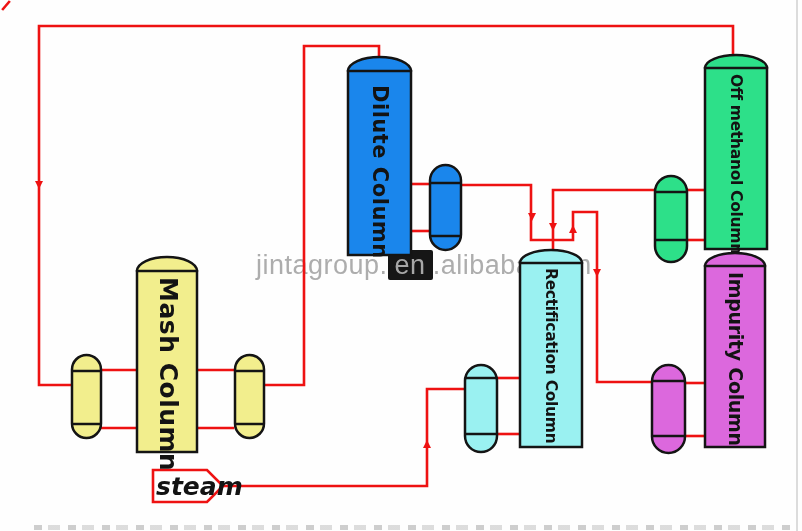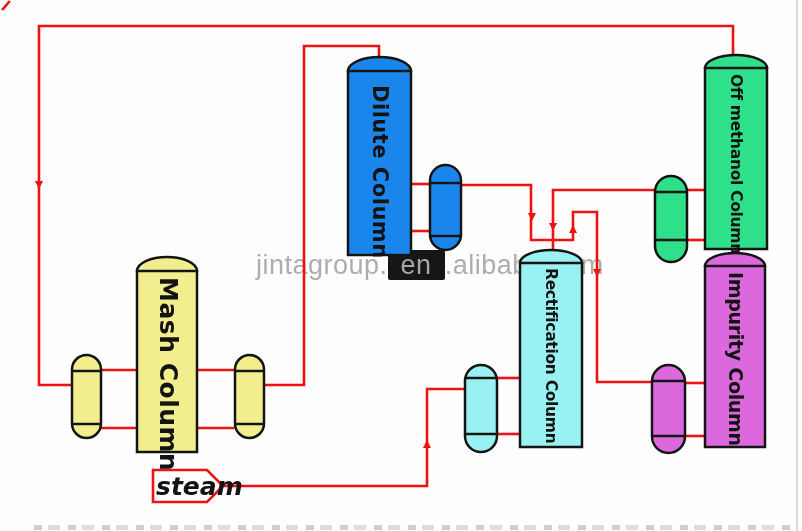--- a/index.html
+++ b/index.html
@@ -7,21 +7,21 @@
     position:relative;width:802px;height:531px;background:#fefefe;overflow:hidden;
     font-family:"Liberation Sans",sans-serif;
   }
   .watermark{
     position:absolute;left:256px;top:250px;z-index:1;
     font-size:27px;letter-spacing:.5px;color:rgba(142,142,142,.72);
     white-space:nowrap;
   }
   .watermark .hl{
     background:#161616;color:rgba(175,175,175,.95);
-    padding:0 13px;border-radius:2px;
+    padding:0 7px;border-radius:2px;
   }
   .diagram-svg{position:absolute;left:0;top:0;z-index:2;}
   .diagram-svg text{
     font-family:"DejaVu Sans",sans-serif;font-weight:bold;fill:#131313;
   }
   .frame-right{
     position:absolute;top:0;left:796px;width:2px;height:531px;
     background:#dcdcdc;z-index:3;
   }
   .bottom-ghost-text{

